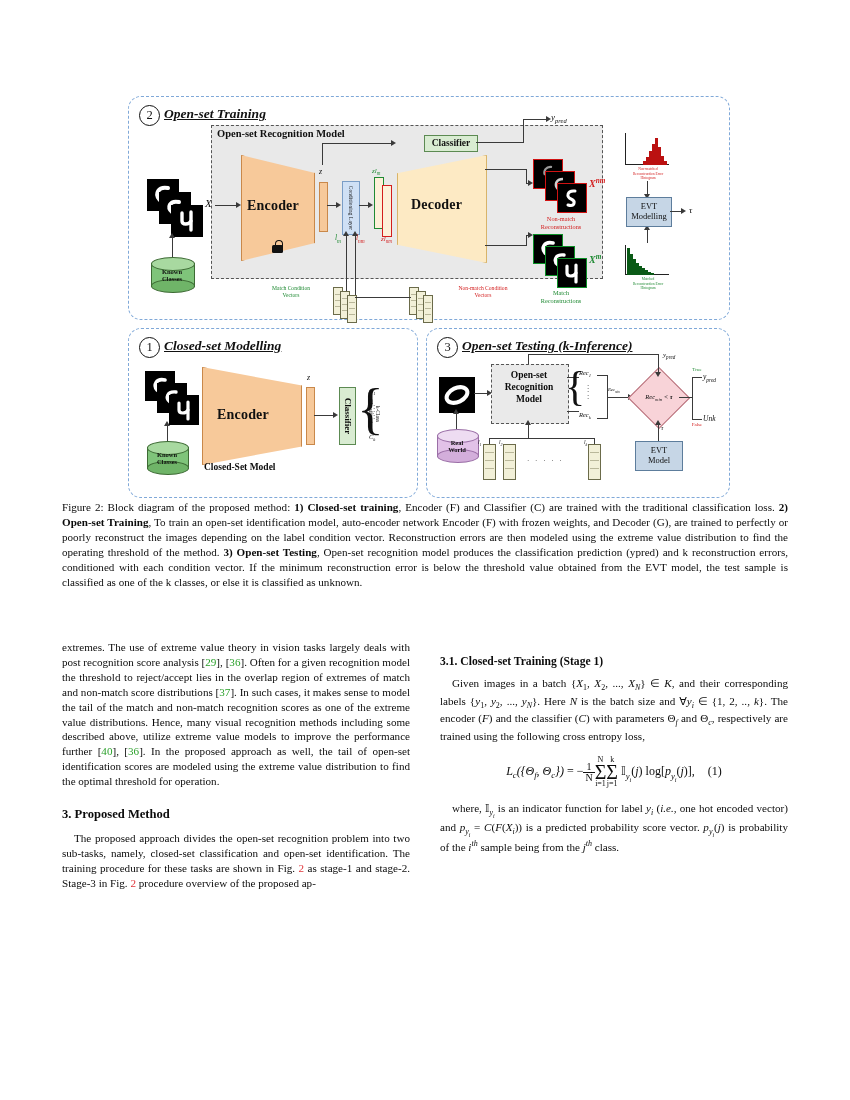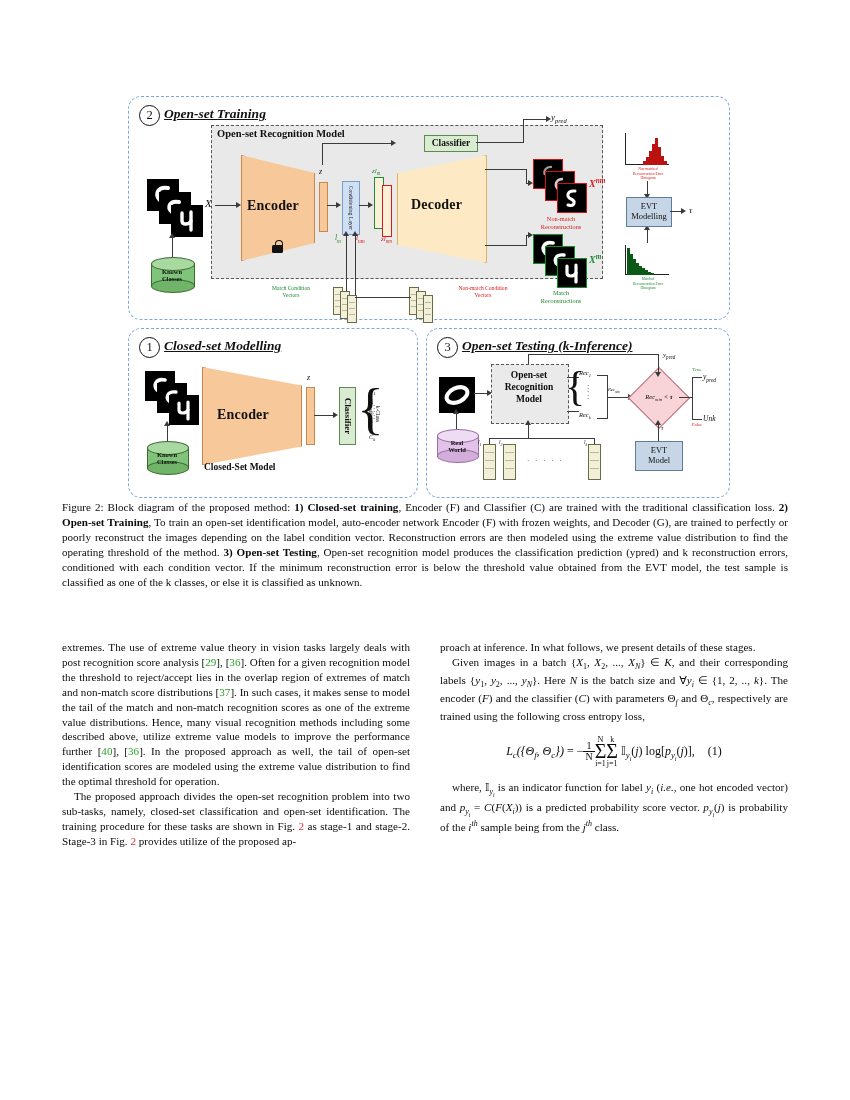--- a/index.html
+++ b/index.html
@@ -555,27 +555,28 @@
 
   <div class="caption">
     <span>Figure 2: Block diagram of the proposed method: </span><b>1) Closed-set training</b><span>, Encoder (F) and Classifier (C) are trained with the traditional classification loss. </span><b>2) Open-set Training</b><span>, To train an open-set identification model, auto-encoder network Encoder (F) with frozen weights, and Decoder (G), are trained to perfectly or poorly reconstruct the images depending on the label condition vector. Reconstruction errors are then modeled using the extreme value distribution to find the operating threshold of the method. </span><b>3) Open-set Testing</b><span>, Open-set recognition model produces the classification prediction (ypred) and k reconstruction errors, conditioned with each condition vector. If the minimum reconstruction error is below the threshold value obtained from the EVT model, the test sample is classified as one of the k classes, or else it is classified as unknown.</span>
   </div>
 
   <div class="cols">
 
     <div class="col left">
       <p class="noind"><span>extremes. The use of extreme value theory in vision tasks largely deals with post recognition score analysis [</span><span class="ref">29</span><span>], [</span><span class="ref">36</span><span>]. Often for a given recognition model the threshold to reject/accept lies in the overlap region of extremes of match and non-match score distributions [</span><span class="ref">37</span><span>]. In such cases, it makes sense to model the tail of the match and non-match recognition scores as one of the extreme value distributions. Hence, many visual recognition methods including some described above, utilize extreme value models to improve the performance further [</span><span class="ref">40</span><span>], [</span><span class="ref">36</span><span>]. In the proposed approach as well, the tail of open-set identification scores are modeled using the extreme value distribution to find the optimal threshold for operation.</span></p>
 
-
-      <p><span>The proposed approach divides the open-set recognition problem into two sub-tasks, namely, closed-set classification and open-set identification. The training procedure for these tasks are shown in Fig. </span><span class="ref-r">2</span><span> as stage-1 and stage-2. Stage-3 in Fig. </span><span class="ref-r">2</span><span> provides utilize of the proposed ap-</span></p>
+      <h3 class="sec">3. Proposed Method</h3>
+
+      <p><span>The proposed approach divides the open-set recognition problem into two sub-tasks, namely, closed-set classification and open-set identification. The training procedure for these tasks are shown in Fig. </span><span class="ref-r">2</span><span> as stage-1 and stage-2. Stage-3 in Fig. </span><span class="ref-r">2</span><span> procedure overview of the proposed ap-</span></p>
     </div>
 
     <div class="col right">
-      <p class="noind">proach at inference. In what follows, we present details of these stages.</p>
-
+
+      <h3 class="sub">3.1. Closed-set Training (Stage 1)</h3>
 
       <p>
         <span>Given images in a batch {<i>X</i><sub>1</sub>, <i>X</i><sub>2</sub>, ..., <i>X<sub>N</sub></i>} ∈ <i>K</i>, and their corresponding labels {<i>y</i><sub>1</sub>, <i>y</i><sub>2</sub>, ..., <i>y<sub>N</sub></i>}. Here <i>N</i> is the batch size and ∀<i>y<sub>i</sub></i> ∈ {1, 2, .., <i>k</i>}. The encoder (<i>F</i>) and the classifier (<i>C</i>) with parameters Θ<sub><i>f</i></sub> and Θ<sub><i>c</i></sub>, respectively are trained using the following cross entropy loss,</span>
       </p>
 
       <div class="eq">
         <span class="it">L<sub>c</sub>({Θ<sub>f</sub>, Θ<sub>c</sub>})</span>
         <span>=</span>
         <span>−</span><span class="frac"><span class="num">1</span><span class="den">N</span></span><span class="sumwrap"><span class="top">N</span><span class="sig">Σ</span><span class="bot">i=1</span></span><span class="sumwrap"><span class="top">k</span><span class="sig">Σ</span><span class="bot">j=1</span></span>
         <span>𝕀<sub><i>y<sub>i</sub></i></sub>(<i>j</i>) log[<i>p<sub>y<sub>i</sub></sub></i>(<i>j</i>)],</span>

